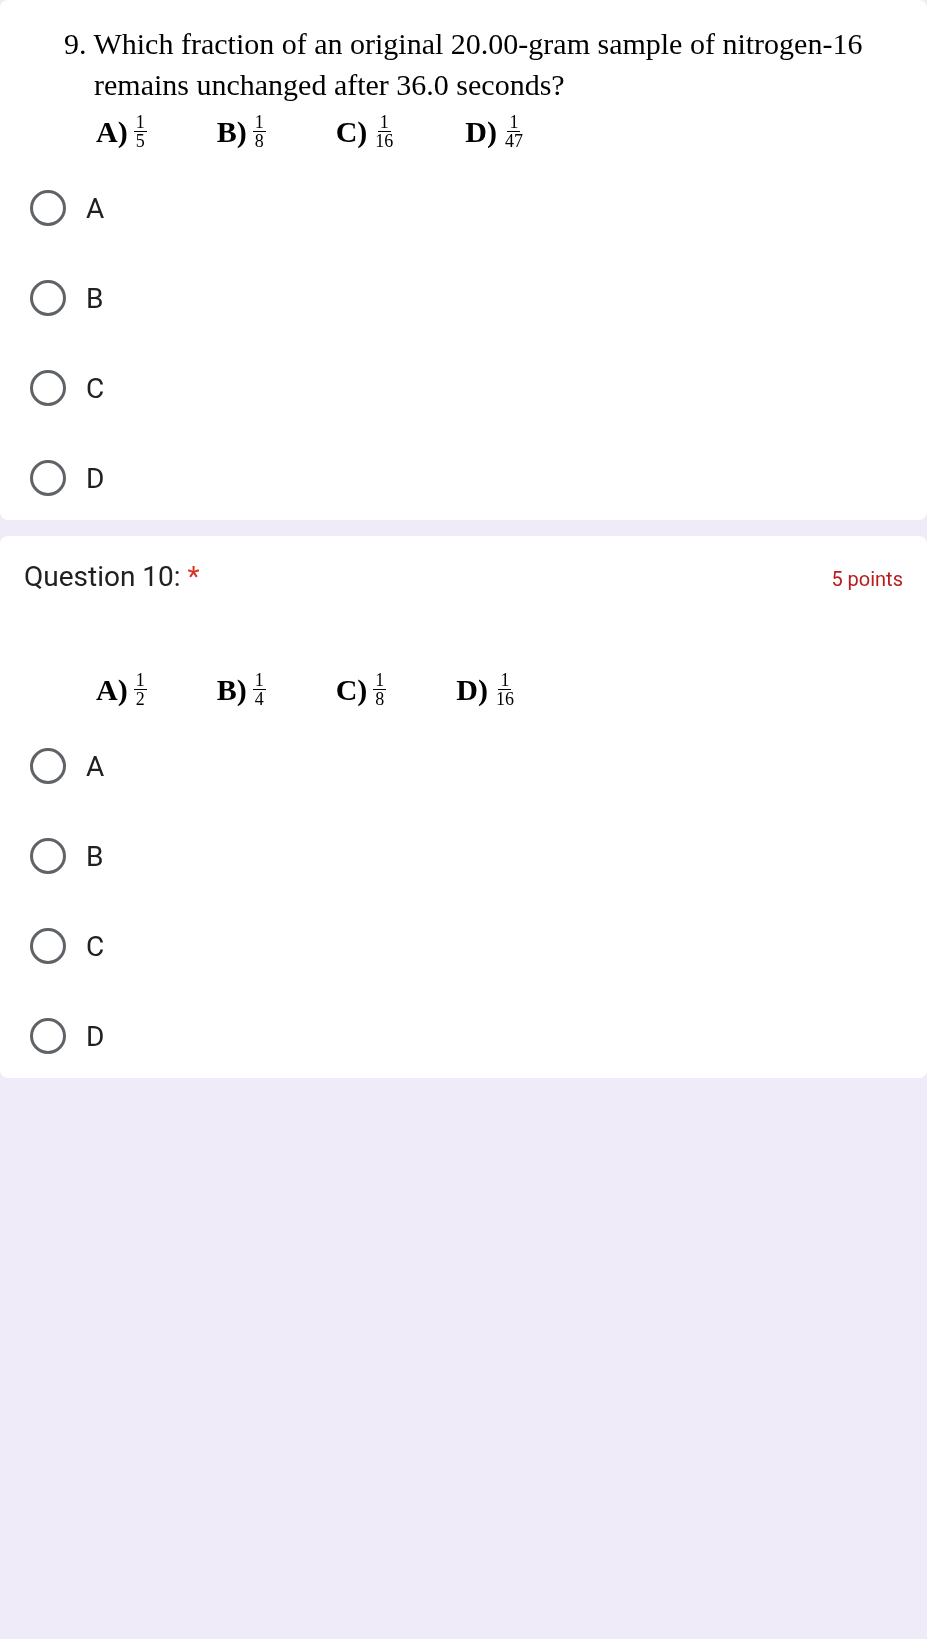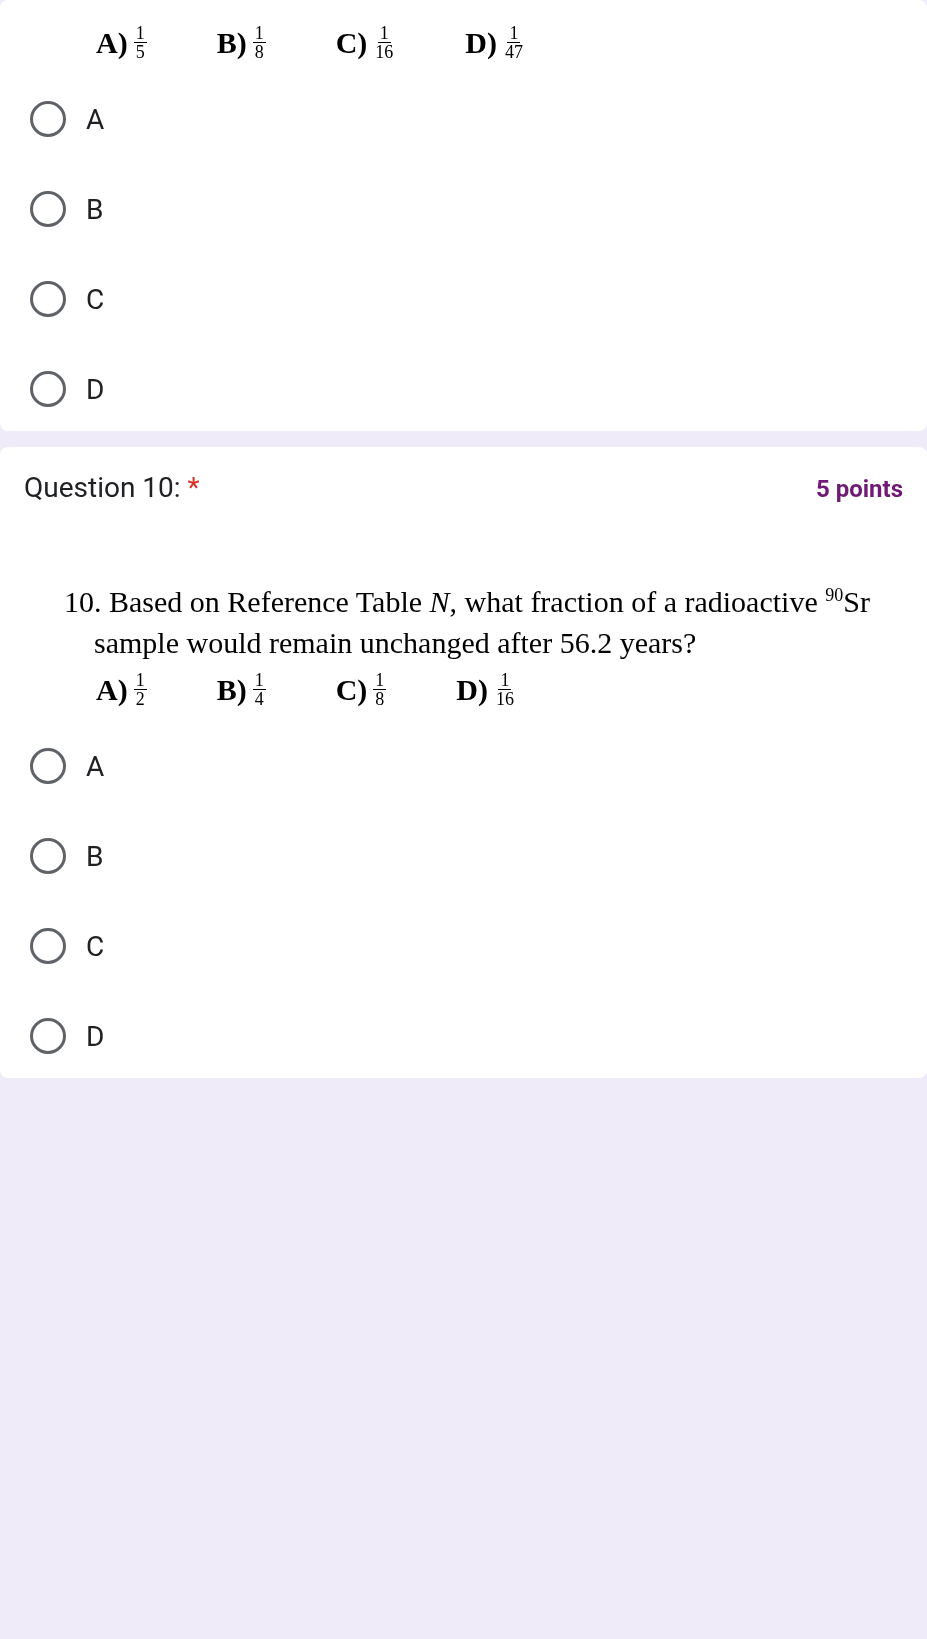--- a/index.html
+++ b/index.html
@@ -37,23 +37,22 @@
     }
     .question-label {
       font-size: 28px;
       color: #202124;
       font-family: 'Roboto', Arial, sans-serif;
     }
     .required {
       color: #d93025;
     }
     .points {
-      font-size: 24px;
-      color: #701a75;
-      font-weight: bold;
+      font-size: 20px;
+      color: #b91c1c;
     }
     .choices-row {
       font-family: 'Times New Roman', serif;
       font-size: 30px;
       display: flex;
       padding-left: 72px;
       gap: 70px;
       margin-bottom: 40px;
     }
     .choice-label {
@@ -108,20 +107,24 @@
       vertical-align: super;
     }
     .q-body {
       padding-top: 50px;
     }
   </style>
 </head>
 <body>
 
 <div class="card">
+  <div class="question-prompt">
+    <span>9.</span>
+    <span>Which fraction of an original 20.00-gram sample of nitrogen-16 remains unchanged after 36.0 seconds?</span>
+  </div>
   <div class="choices-row">
     <span class="choice-label">
       <span>A)</span>
       <span class="frac">
         <span class="num">1</span>
         <span class="den">5</span>
       </span>
     </span>
     <span class="choice-label">
       <span>B)</span>
@@ -169,24 +172,20 @@
 <div class="card">
   <div class="question-header">
     <span class="question-label">
       <span>Question 10:</span>
       <span class="required">*</span>
     </span>
     <span class="points">5 points</span>
   </div>
 
   <div class="q-body">
-    <div class="question-prompt">
-      <span>10.</span>
-      <span>Based on Reference Table </span><i>N</i><span>, what fraction of a radioactive </span><span class="sup">90</span><span>Sr sample would remain unchanged after 56.2 years?</span>
-    </div>
     <div class="choices-row">
       <span class="choice-label">
         <span>A)</span>
         <span class="frac">
           <span class="num">1</span>
           <span class="den">2</span>
         </span>
       </span>
       <span class="choice-label">
         <span>B)</span>

